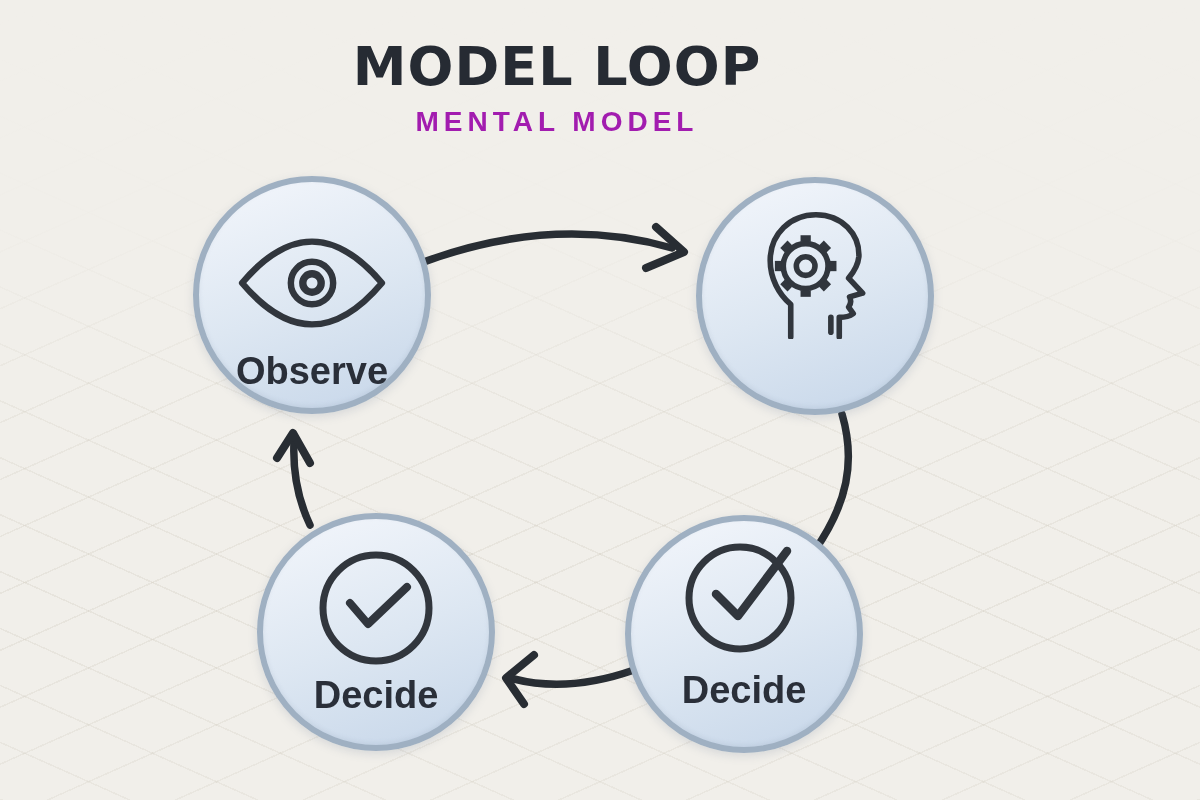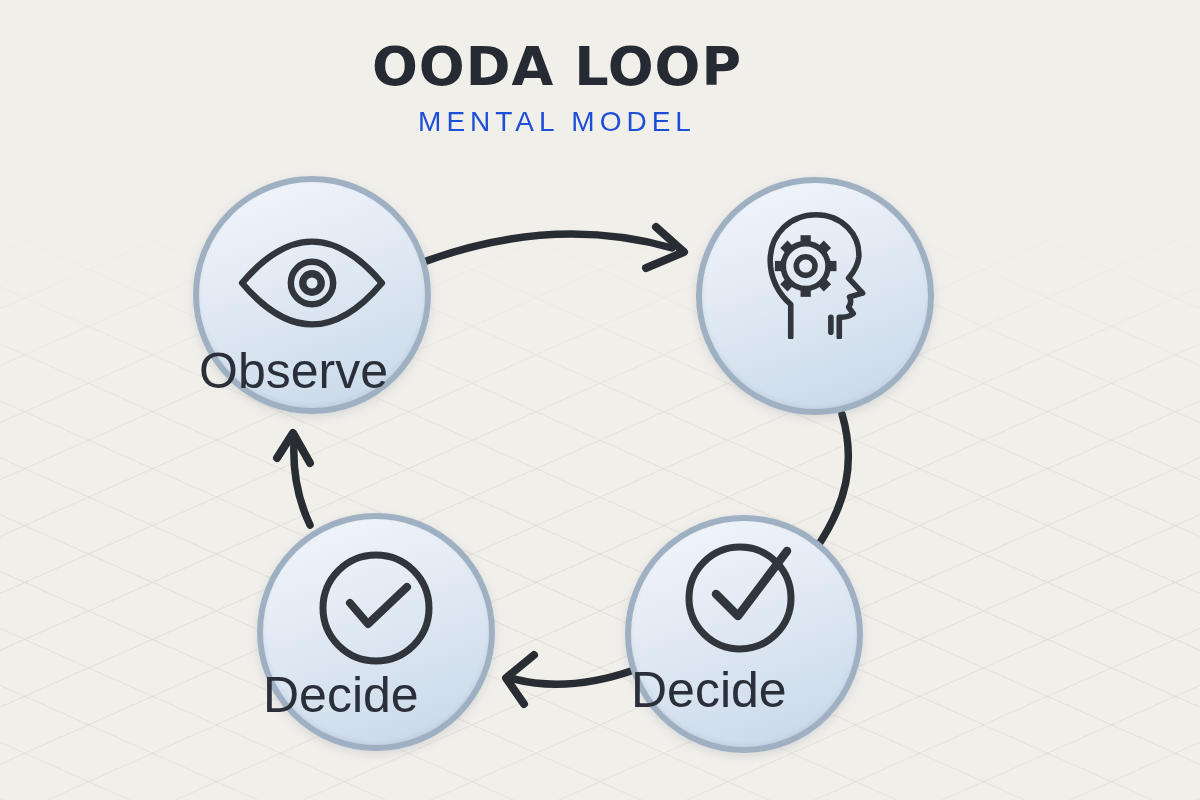--- a/index.html
+++ b/index.html
@@ -24,35 +24,35 @@
   }
   .header{
     position:absolute;left:157px;top:36px;width:800px;z-index:3;
     text-align:center;color:#262b33;
   }
   .header h1{
     margin:0;font-family:"DejaVu Sans", sans-serif;font-weight:bold;
     font-size:54px;line-height:62px;letter-spacing:1px;color:#262b33;
   }
   .header h2{
-    margin:8px 0 0 0;font-family:"Liberation Sans", sans-serif;font-weight:normal;
-    font-size:28px;line-height:32px;letter-spacing:5px;color:#1d4ed8;
+    margin:8px 0 0 0;font-family:"Liberation Sans", sans-serif;font-weight:bold;
+    font-size:28px;line-height:32px;letter-spacing:5px;color:#a21caf;
   }
   .arrows{position:absolute;left:0;top:0;z-index:2;}
   .node{
     position:absolute;width:238px;height:238px;box-sizing:border-box;
     border:6px solid #9fb0c2;border-radius:50%;
     background:linear-gradient(160deg,#f0f4fa 8%,#dde7f2 52%,#c6d6e9 100%);
     box-shadow:0 3px 10px rgba(110,125,150,0.20), inset 0 -2px 4px rgba(140,155,180,0.18);
     z-index:3;
   }
   .node .icon{position:absolute;left:50%;transform:translateX(-50%);}
   .node-label{
-    position:absolute;left:0;right:0;text-align:left;
-    font-size:50px;line-height:38px;font-weight:normal;color:#2a2f39;
+    position:absolute;left:0;right:0;text-align:center;
+    font-size:38px;line-height:38px;font-weight:bold;color:#2a2f39;
     font-family:"Liberation Sans", sans-serif;
   }
   .node--observe{left:193px;top:176px;}
   .node--observe .icon{top:55px;}
   .node--observe .node-label{top:170px;}
   .node--orient{left:696px;top:177px;}
   .node--orient .icon{top:25px;}
   .node--orient .node-label{top:170px;}
   .node--decide-right{left:625px;top:515px;}
   .node--decide-right .icon{top:17px;}
@@ -84,21 +84,21 @@
         <path d="M534 655 L506 678 L524 704" stroke-width="8"></path>
       </g>
       <g>
         <path d="M310 525 Q292 487 294 442"></path>
         <path d="M277 458 L293 433 L310 463" stroke-width="8"></path>
       </g>
     </g>
   </svg>
 
   <div class="header">
-    <h1>OODA LOOP</h1>
+    <h1>MODEL LOOP</h1>
     <h2>MENTAL MODEL</h2>
   </div>
 
   <div class="node node--observe">
     <svg class="icon" viewBox="0 0 168 100" width="155" height="92">
       <g class="ink" stroke-width="7">
         <path d="M8 50 Q84 -40 160 50 Q84 140 8 50 Z" stroke-linejoin="round"></path>
         <circle cx="84" cy="50" r="23"></circle>
         <circle cx="84" cy="50" r="10" stroke-width="8"></circle>
       </g>

